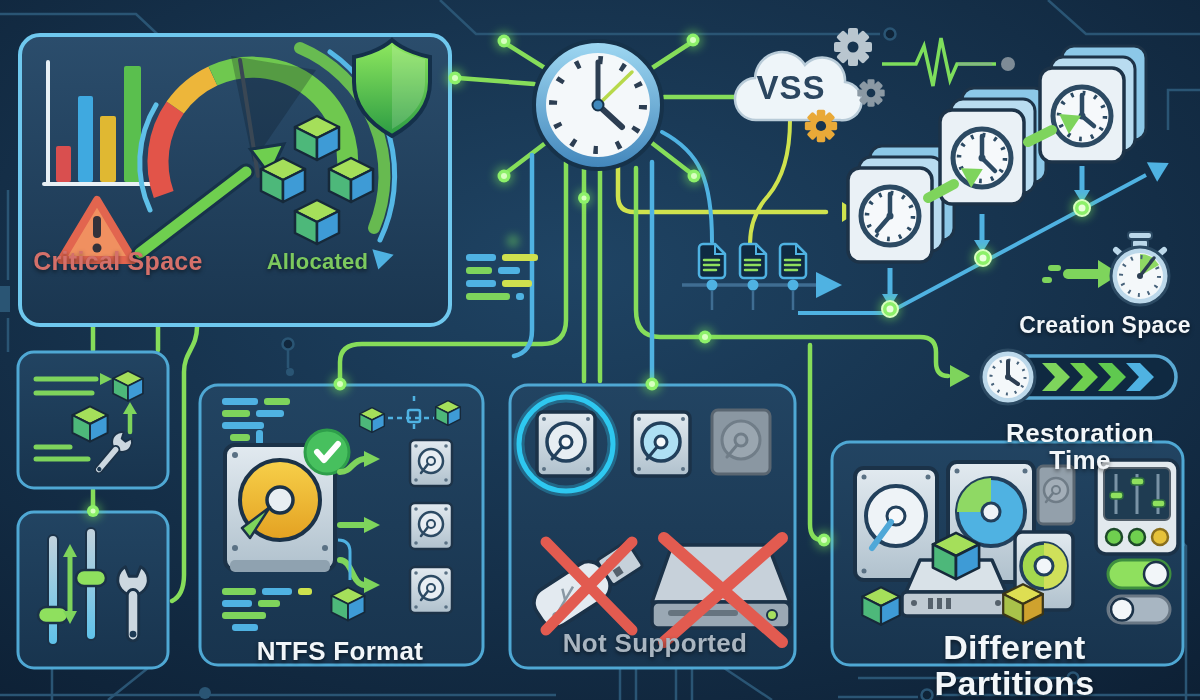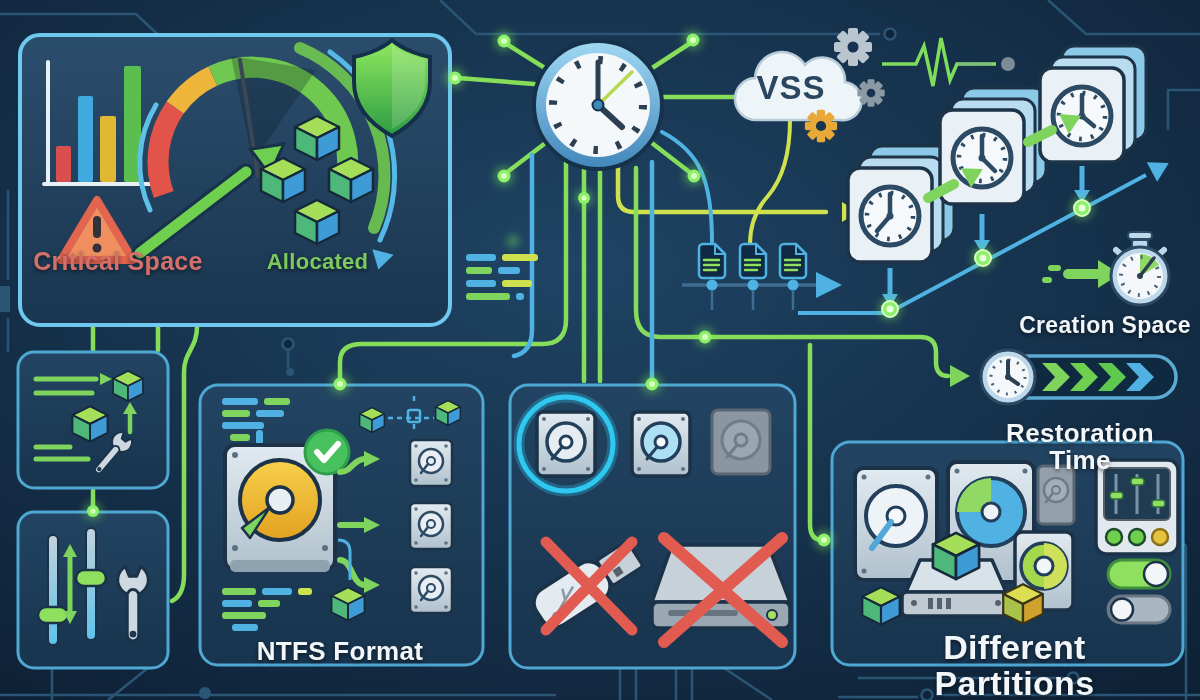--- a/index.html
+++ b/index.html
@@ -591,14 +591,15 @@
   <circle cx="513" cy="241" r="6" fill="#7ef05a" opacity=".45" filter="url(#glow)"></circle>
 </g>
 </svg>
 
 <div class="lbl lbl-critical">Critical Space</div>
 <div class="lbl lbl-allocated">Allocated</div>
 <div class="lbl lbl-vss">VSS</div>
 <div class="lbl lbl-creation">Creation Space</div>
 <div class="lbl lbl-restoration">Restoration Time</div>
 <div class="lbl lbl-ntfs">NTFS Format</div>
+<div class="lbl lbl-notsupported">Not Supported</div>
 <div class="lbl lbl-partitions">Different Partitions</div>
 </div>
 
 </body></html>

